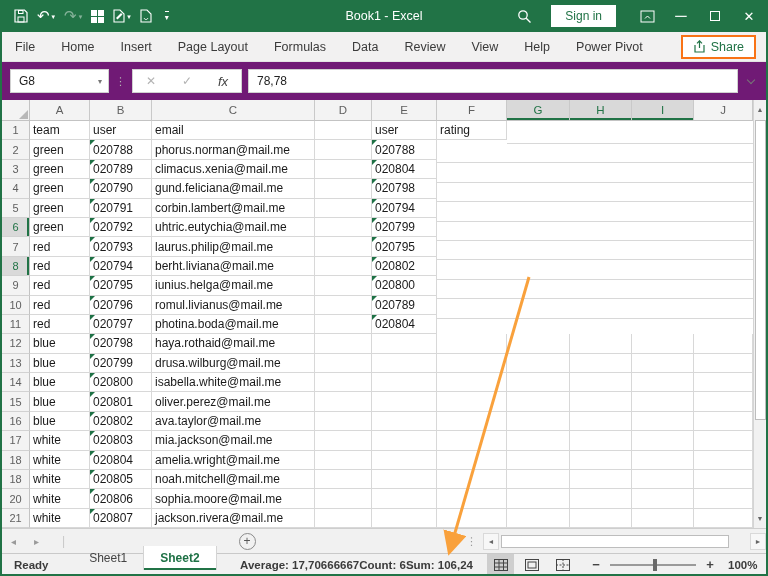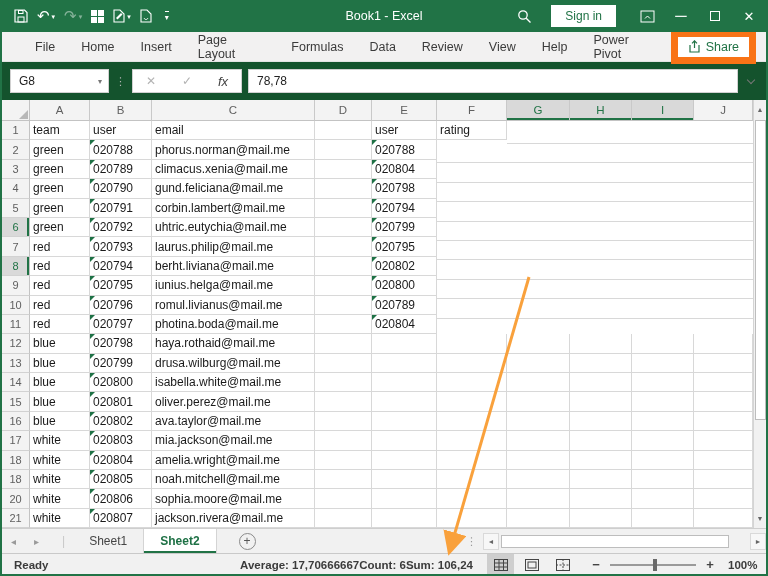--- a/index.html
+++ b/index.html
@@ -16,26 +16,26 @@
   .qat-caret{font-size:8px;border-top:1px solid #fff;padding-top:1px;margin-left:4px;}
   .wtitle{position:absolute;left:0;right:0;text-align:center;font-size:12.5px;pointer-events:none;}
   .tb-right{margin-left:auto;display:flex;align-items:center;height:100%;}
   .tb-btn{width:34px;height:100%;display:flex;align-items:center;justify-content:center;}
   .signin{background:#fff;color:#217346;font-size:12px;padding:4px 14px;margin:0 14px 0 10px;}
   .maxbox{width:10px;height:10px;border:1px solid #fff;}
   .closex{font-size:13px;}
 
   
   .ribbon{height:30px;background:#f2f1f1;display:flex;align-items:center;font-size:12.5px;color:#3b3b3b;border-bottom:1px solid #e3e3e3;}
-  .rtabs{display:flex;align-items:center;height:100%;margin-left:20px;}
+  .rtabs{display:flex;align-items:center;height:100%;}
   .rtab{padding:0 13px;display:flex;align-items:center;height:100%;}
-  .share{margin-left:auto;margin-right:10px;display:flex;align-items:center;gap:5px;background:#fff;border:7px solid #f97316;color:#217346;font-size:12.5px;padding:3px 10px;}
-
-  
-  .fbar{height:38px;background:#14532d;display:flex;align-items:center;padding:0 8px;gap:6px;}
+  .share{margin-left:auto;margin-right:10px;display:flex;align-items:center;gap:5px;background:#fff;border:2px solid #f97316;color:#217346;font-size:12.5px;padding:3px 10px;}
+
+  
+  .fbar{height:38px;background:#701a75;display:flex;align-items:center;padding:0 8px;gap:6px;}
   .namebox{width:99px;height:24px;background:#fff;border:1px solid #d1d1d1;display:flex;align-items:center;font-size:12px;color:#222;padding-left:8px;}
   .namebox .nb-caret{margin-left:auto;margin-right:6px;color:#777;font-size:8px;}
   .fdots{color:#b5b5b5;font-size:11px;letter-spacing:0;}
   .fbtns{height:24px;background:#fff;border:1px solid #d1d1d1;display:flex;align-items:center;gap:0;}
   .fbtn{width:36px;text-align:center;font-size:12px;color:#b3b3b3;}
   .fx{font-style:italic;color:#444;font-size:13px;}
   .finput{flex:1;height:24px;background:#fff;border:1px solid #d1d1d1;display:flex;align-items:center;font-size:12px;color:#222;padding-left:8px;}
   .fexp{width:14px;display:flex;justify-content:center;}
   .chev{width:6px;height:6px;border-right:1.5px solid #777;border-bottom:1.5px solid #777;transform:rotate(45deg);margin-top:-3px;}
 
@@ -63,21 +63,21 @@
 
   
   .vscroll{width:15px;height:428.4px;background:#f1f1f1;border-left:1px solid #d4d4d4;display:flex;flex-direction:column;align-items:center;}
   .vbtn{height:19px;display:flex;align-items:center;justify-content:center;font-size:7px;color:#666;width:100%;}
   .vthumb{width:11px;height:300px;background:#fff;border:1px solid #bdbdbd;margin-top:1px;}
 
   
   .sheetbar{height:25px;background:#f1f1f1;border-top:1px solid #cecece;display:flex;align-items:center;font-size:12px;color:#444;}
   .snav{color:#9a9a9a;font-size:10px;padding:0 9px;}
   .sdivider{color:#c9c9c9;margin:0 8px 0 14px;}
-  .stab{padding:0 16px;height:100%;display:flex;align-items:center;}
+  .stab{padding:0 16px;height:100%;display:flex;align-items:center;margin-top:17px;}
   .stab.active{background:#fff;color:#1e7145;font-weight:bold;border-left:1px solid #d4d4d4;border-right:1px solid #d4d4d4;box-shadow:inset 0 -2px 0 #217346;}
   .newsheet{width:17px;height:17px;border:1px solid #8a8a8a;border-radius:50%;display:flex;align-items:center;justify-content:center;
     color:#555;font-size:12px;margin-left:22px;line-height:1;}
   .sdots{margin-left:auto;color:#999;font-size:11px;}
   .hscroll{width:283px;height:17px;display:flex;align-items:center;margin:0 0 0 6px;background:#f1f1f1;}
   .hbtn{width:16px;height:17px;display:flex;align-items:center;justify-content:center;font-size:7px;color:#666;border:1px solid #d9d9d9;background:#f7f7f7;}
   .hthumb{width:228px;height:13px;background:#fff;border:1px solid #bdbdbd;margin:0 2px;}
   .htrack{flex:1;}
 
   

